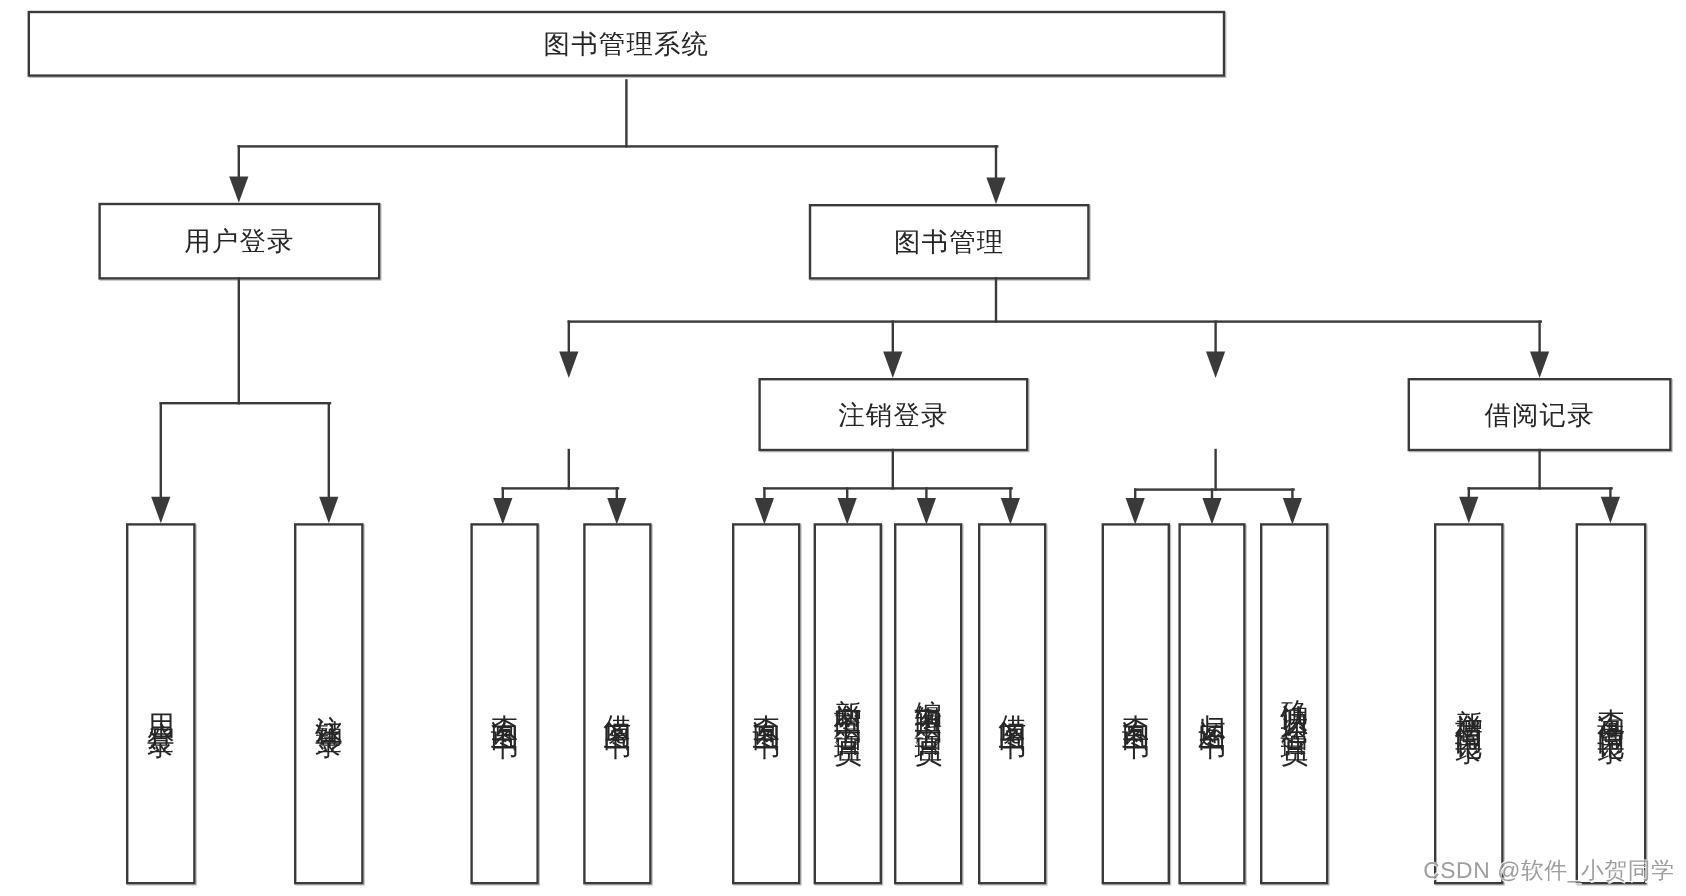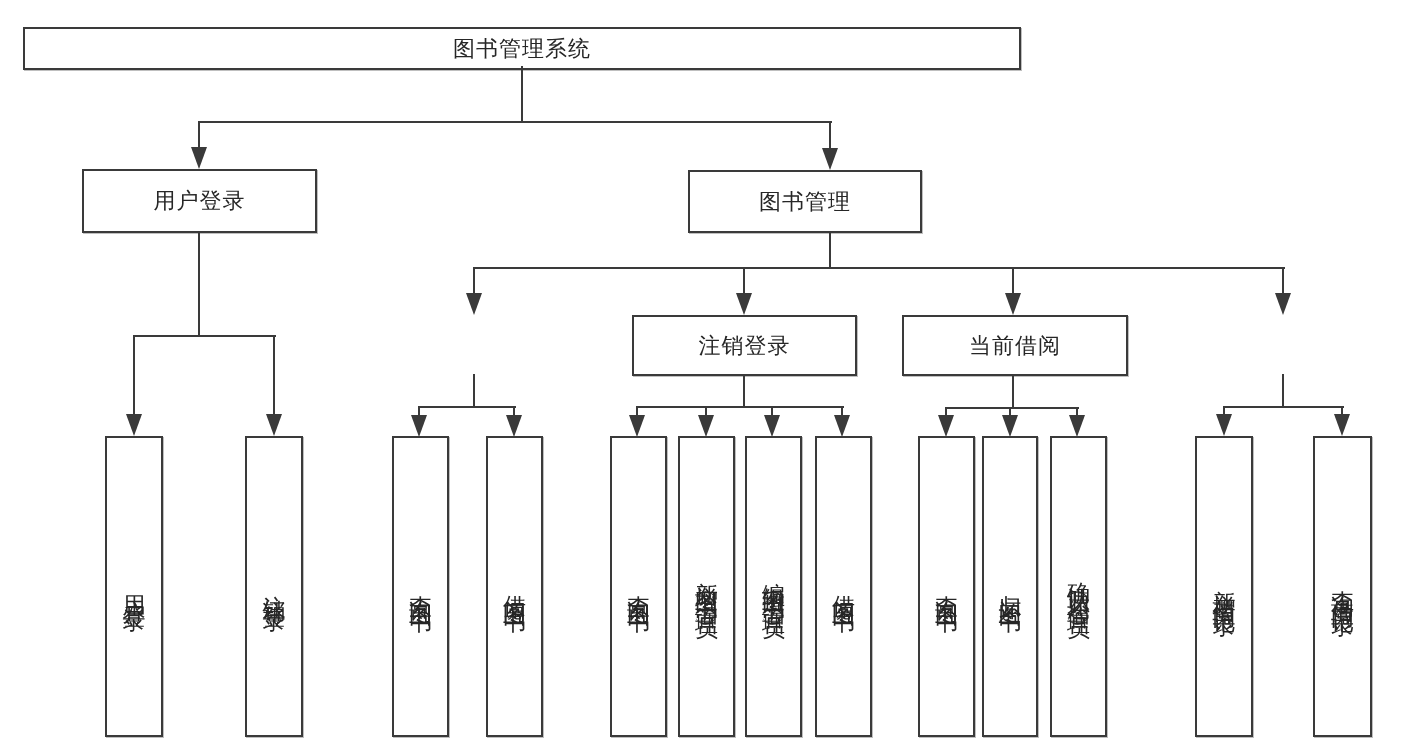--- a/index.html
+++ b/index.html
@@ -62,52 +62,52 @@
     z-index: 10;
     text-shadow: 1px 1px 0 rgba(255,255,255,0.85), -1px -1px 0 rgba(255,255,255,0.85);
     white-space: nowrap;
   }
 </style>
 </head>
 <body>
 
 <div id="canvas">
 
-  <div class="node" style="left:23px; top:27px; width:998px; height:43px;">图书管理系统</div>
+  <div class="node" style="left:23px; top:9px; width:998px; height:55px;">图书管理系统</div>
 
   <div class="vline" style="left:521px; top:66px; height:57px;"></div>
   <div class="hline" style="left:198px; top:121px; width:634px;"></div>
   <div class="vline" style="left:198px; top:121px; height:32px;"></div>
   <div class="arrow-down" style="left:191px; top:147px;"></div>
   <div class="vline" style="left:829px; top:121px; height:33px;"></div>
   <div class="arrow-down" style="left:822px; top:148px;"></div>
 
   <div class="node" style="left:82px; top:169px; width:235px; height:64px;">用户登录</div>
-  <div class="node" style="left:688px; top:170px; width:234px; height:63px;">图书管理</div>
+  <div class="node" style="left:674px; top:170px; width:234px; height:63px;">图书管理</div>
 
   <div class="vline" style="left:198px; top:231px; height:106px;"></div>
   <div class="hline" style="left:133px; top:335px; width:143px;"></div>
   <div class="vline" style="left:133px; top:335px; height:82px;"></div>
   <div class="arrow-down" style="left:126px; top:414px;"></div>
   <div class="vline" style="left:273px; top:335px; height:82px;"></div>
   <div class="arrow-down" style="left:266px; top:414px;"></div>
 
   <div class="vline" style="left:829px; top:231px; height:38px;"></div>
   <div class="hline" style="left:473px; top:267px; width:812px;"></div>
   <div class="vline" style="left:473px; top:267px; height:28px;"></div>
   <div class="arrow-down" style="left:466px; top:293px;"></div>
   <div class="vline" style="left:743px; top:267px; height:28px;"></div>
   <div class="arrow-down" style="left:736px; top:293px;"></div>
   <div class="vline" style="left:1012px; top:267px; height:28px;"></div>
   <div class="arrow-down" style="left:1005px; top:293px;"></div>
   <div class="vline" style="left:1282px; top:267px; height:28px;"></div>
   <div class="arrow-down" style="left:1275px; top:293px;"></div>
 
   <div class="node" style="left:632px; top:315px; width:225px; height:61px;">注销登录</div>
-  <div class="node" style="left:902px; top:315px; width:226px; height:61px;">当前借阅</div>
+  <div class="node" style="left:1173px; top:315px; width:220px; height:61px;">借阅记录</div>
 
   <div class="vline" style="left:473px; top:374px; height:34px;"></div>
   <div class="hline" style="left:418px; top:406px; width:98px;"></div>
   <div class="vline" style="left:418px; top:406px; height:12px;"></div>
   <div class="arrow-down" style="left:411px; top:415px;"></div>
   <div class="vline" style="left:513px; top:406px; height:12px;"></div>
   <div class="arrow-down" style="left:506px; top:415px;"></div>
 
   <div class="vline" style="left:743px; top:374px; height:34px;"></div>
   <div class="hline" style="left:636px; top:406px; width:208px;"></div>
@@ -147,14 +147,15 @@
   <div class="node vnode" style="left:745px; top:436px; width:57px; height:301px;">编辑图书（管理员）</div>
   <div class="node vnode" style="left:815px; top:436px; width:57px; height:301px;">借阅图书</div>
 
   <div class="node vnode" style="left:918px; top:436px; width:57px; height:301px;">查询图书</div>
   <div class="node vnode" style="left:982px; top:436px; width:56px; height:301px;">归还图书</div>
   <div class="node vnode" style="left:1050px; top:436px; width:57px; height:301px;">确认归还（管理员）</div>
 
   <div class="node vnode" style="left:1195px; top:436px; width:58px; height:301px;">新增借阅记录</div>
   <div class="node vnode" style="left:1313px; top:436px; width:59px; height:301px;">查询借阅记录</div>
 
+  <div class="watermark">CSDN @软件_小贺同学</div>
 
 </div>
 
 </body></html>

